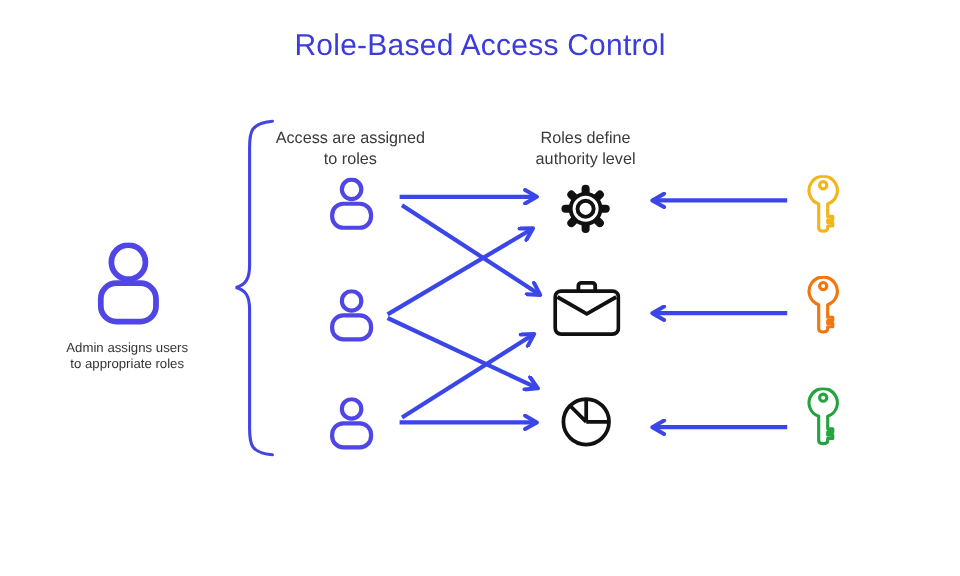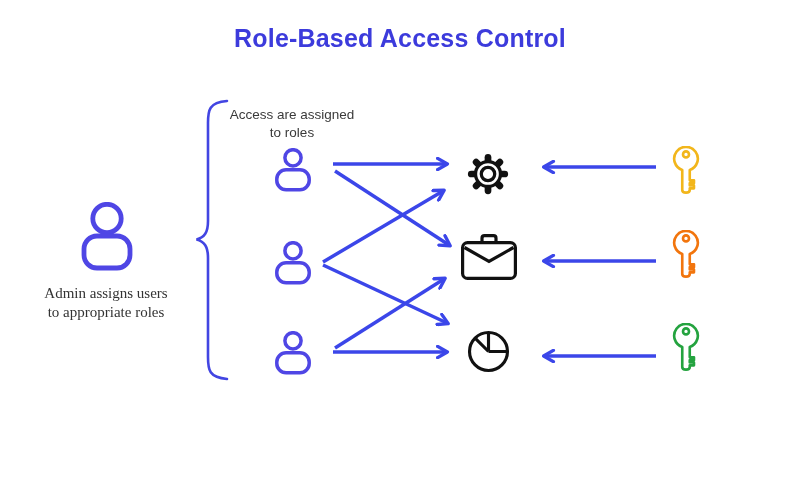--- a/index.html
+++ b/index.html
@@ -2,45 +2,47 @@
 <html><head>
 <meta charset="utf-8">
 <style>
   html,body{margin:0;padding:0;background:#fff;}
   .canvas{
     position:relative;width:800px;height:480px;background:#fff;overflow:hidden;
     font-family:"Liberation Sans",sans-serif;color:#3a3a3a;
   }
   .title{
     position:absolute;top:24px;left:0;width:800px;text-align:center;
-    font-size:25px;font-weight:700;color:#3c3bdc;letter-spacing:.2px;
+    font-size:25px;font-weight:400;color:#3c3bdc;letter-spacing:.2px;
   }
   .col-label{
     position:absolute;top:106px;text-align:center;font-size:13.5px;
     line-height:1.32;color:#3a3a3a;white-space:pre-line;
   }
   .col-label.users{left:212px;width:160px;}
   .col-label.roles{left:408px;width:160px;}
   .col-label.permissions{left:587px;width:200px;}
   .admin-label{
     position:absolute;top:284px;left:6px;width:200px;text-align:center;
-    font-size:15px;line-height:1.25;color:#333;white-space:pre-line;font-family:Liberation Serif, serif;
+    font-size:11px;line-height:1.25;color:#333;white-space:pre-line;
   }
   .abs{position:absolute;}
   svg{display:block;}
 </style>
 </head>
 <body>
 
 <div class="canvas">
 
   <div class="title">Role-Based Access Control</div>
 
   <div class="col-label users">Access are assigned
 to roles</div>
+  <div class="col-label roles">Roles define
+authority level</div>
 
   <svg class="abs" style="left:79px;top:202px;" width="56" height="71" viewBox="0 0 56 71">
     <g fill="none" stroke="#4F46E5" stroke-width="4.8">
       <circle cx="28" cy="16.5" r="14.2"></circle>
       <rect x="5" y="34" width="46" height="32" rx="13"></rect>
     </g>
   </svg>
   <div class="admin-label">Admin assigns users
 to appropriate roles</div>
 

